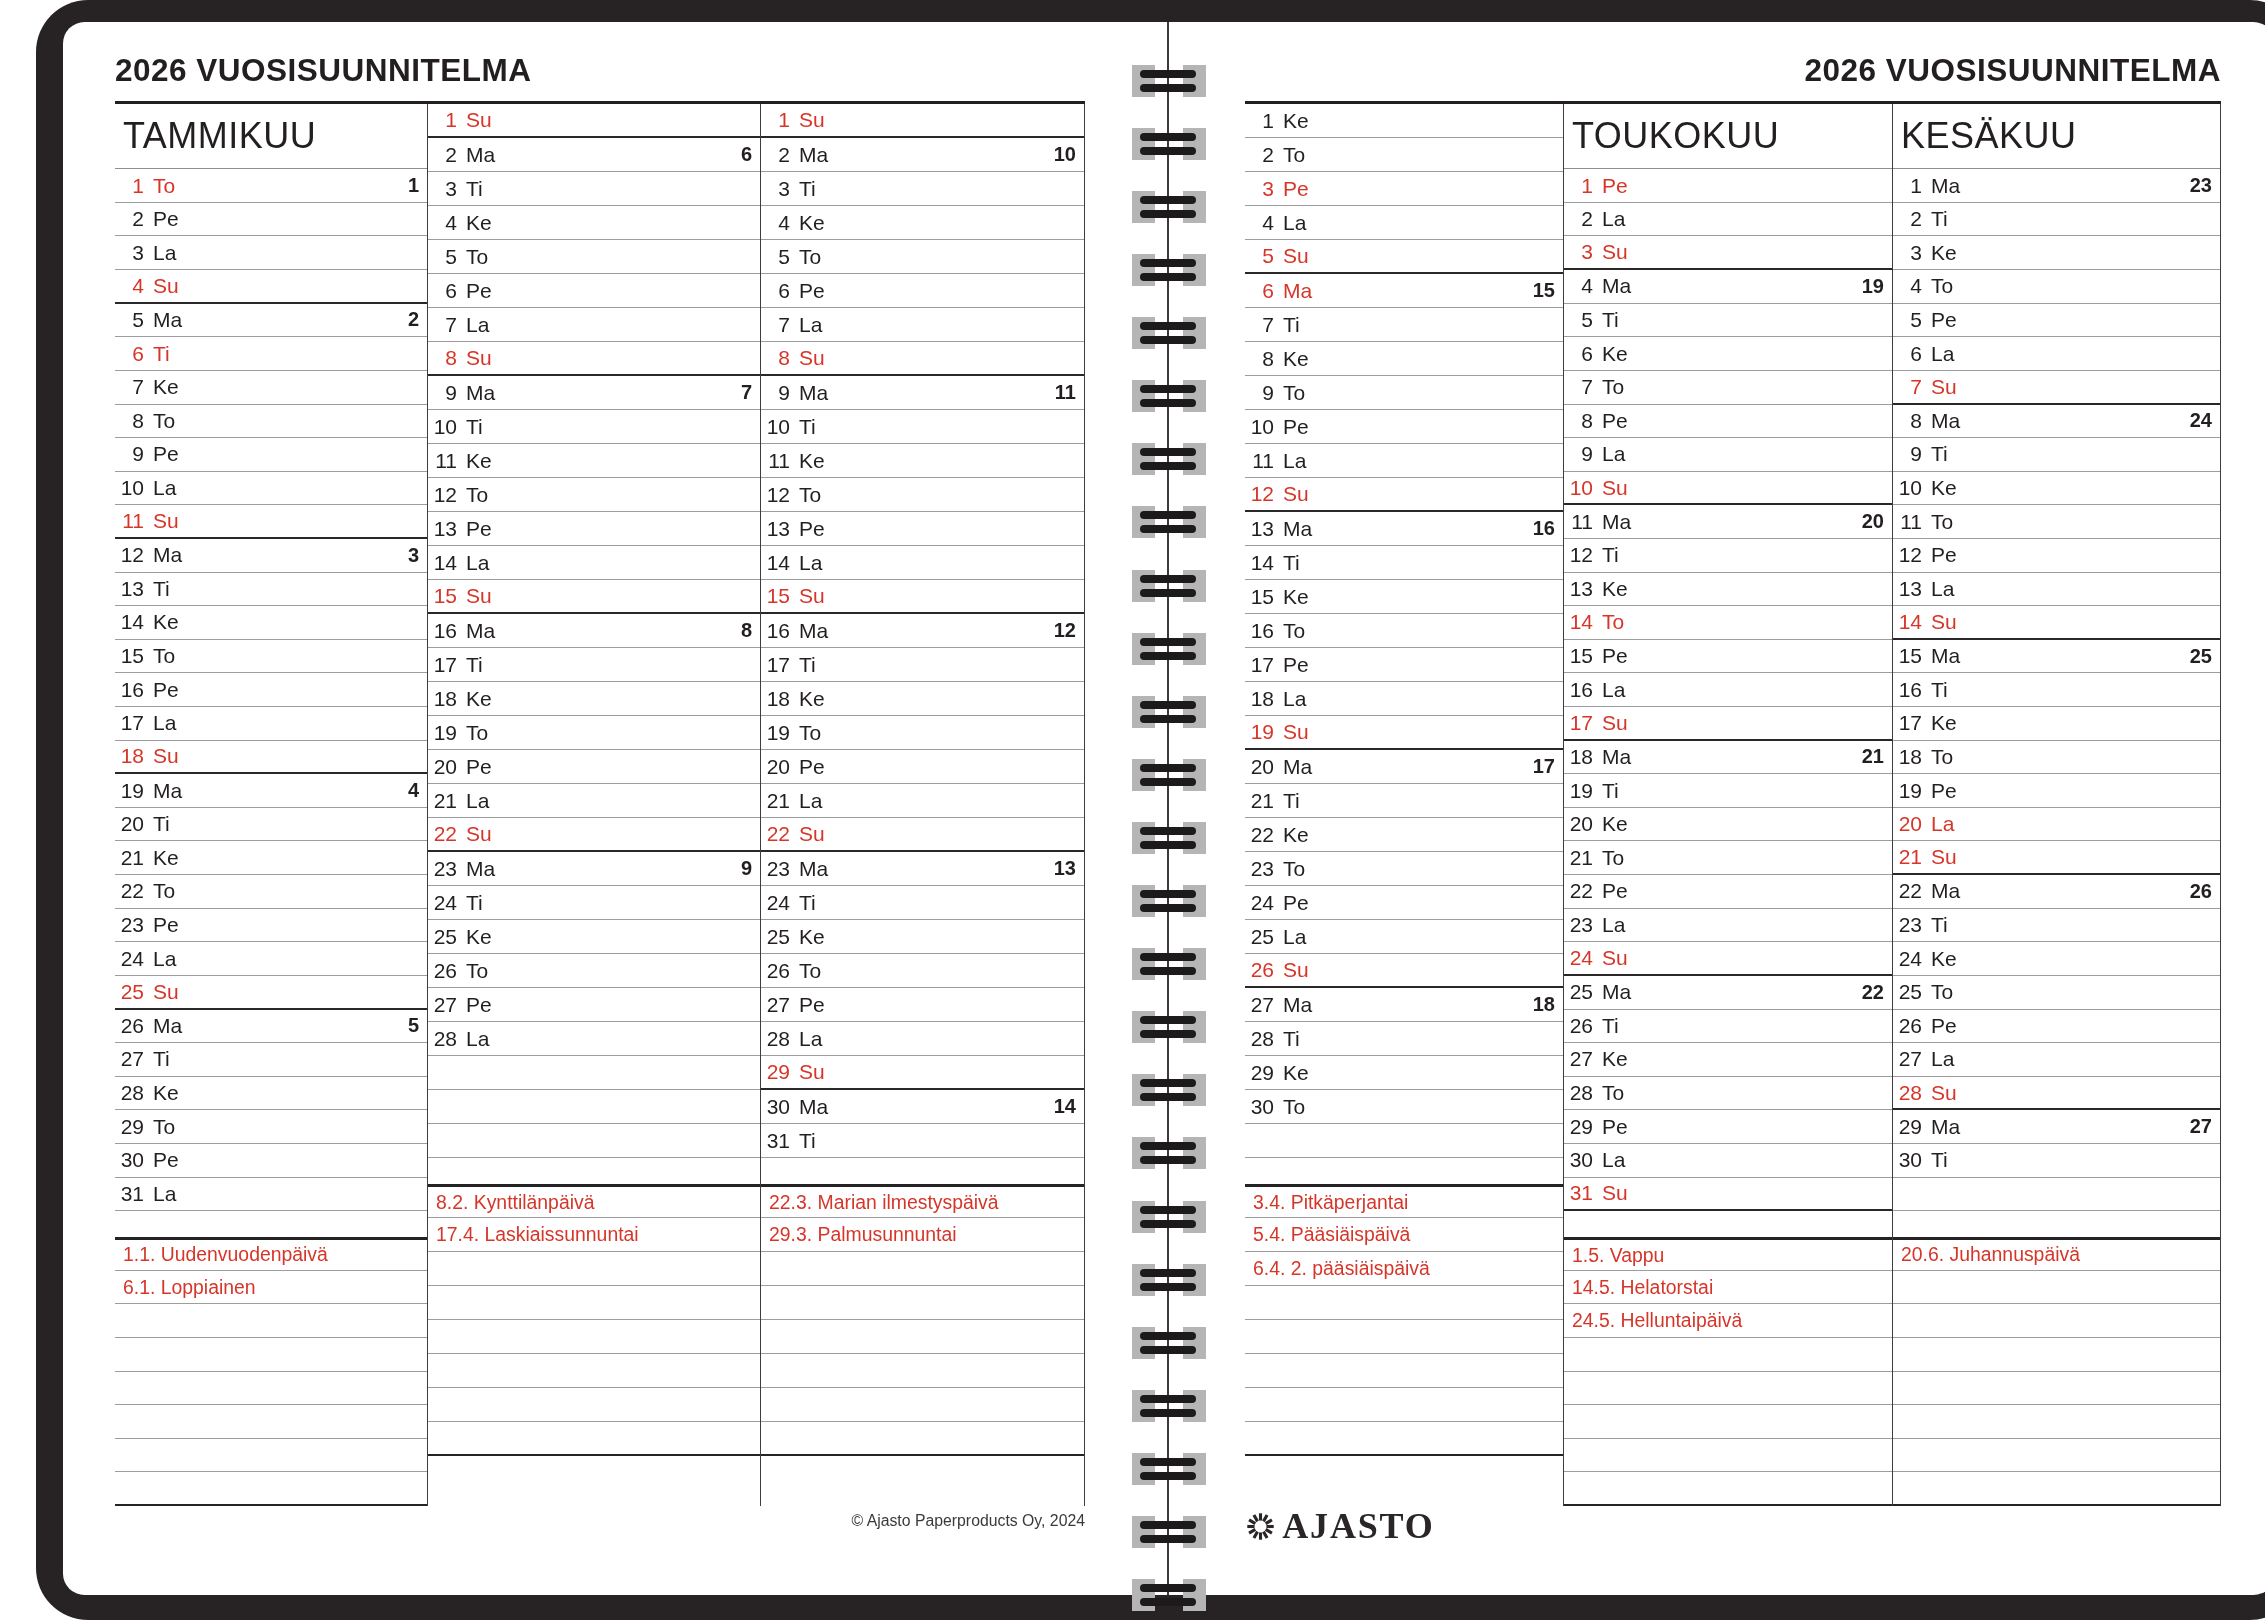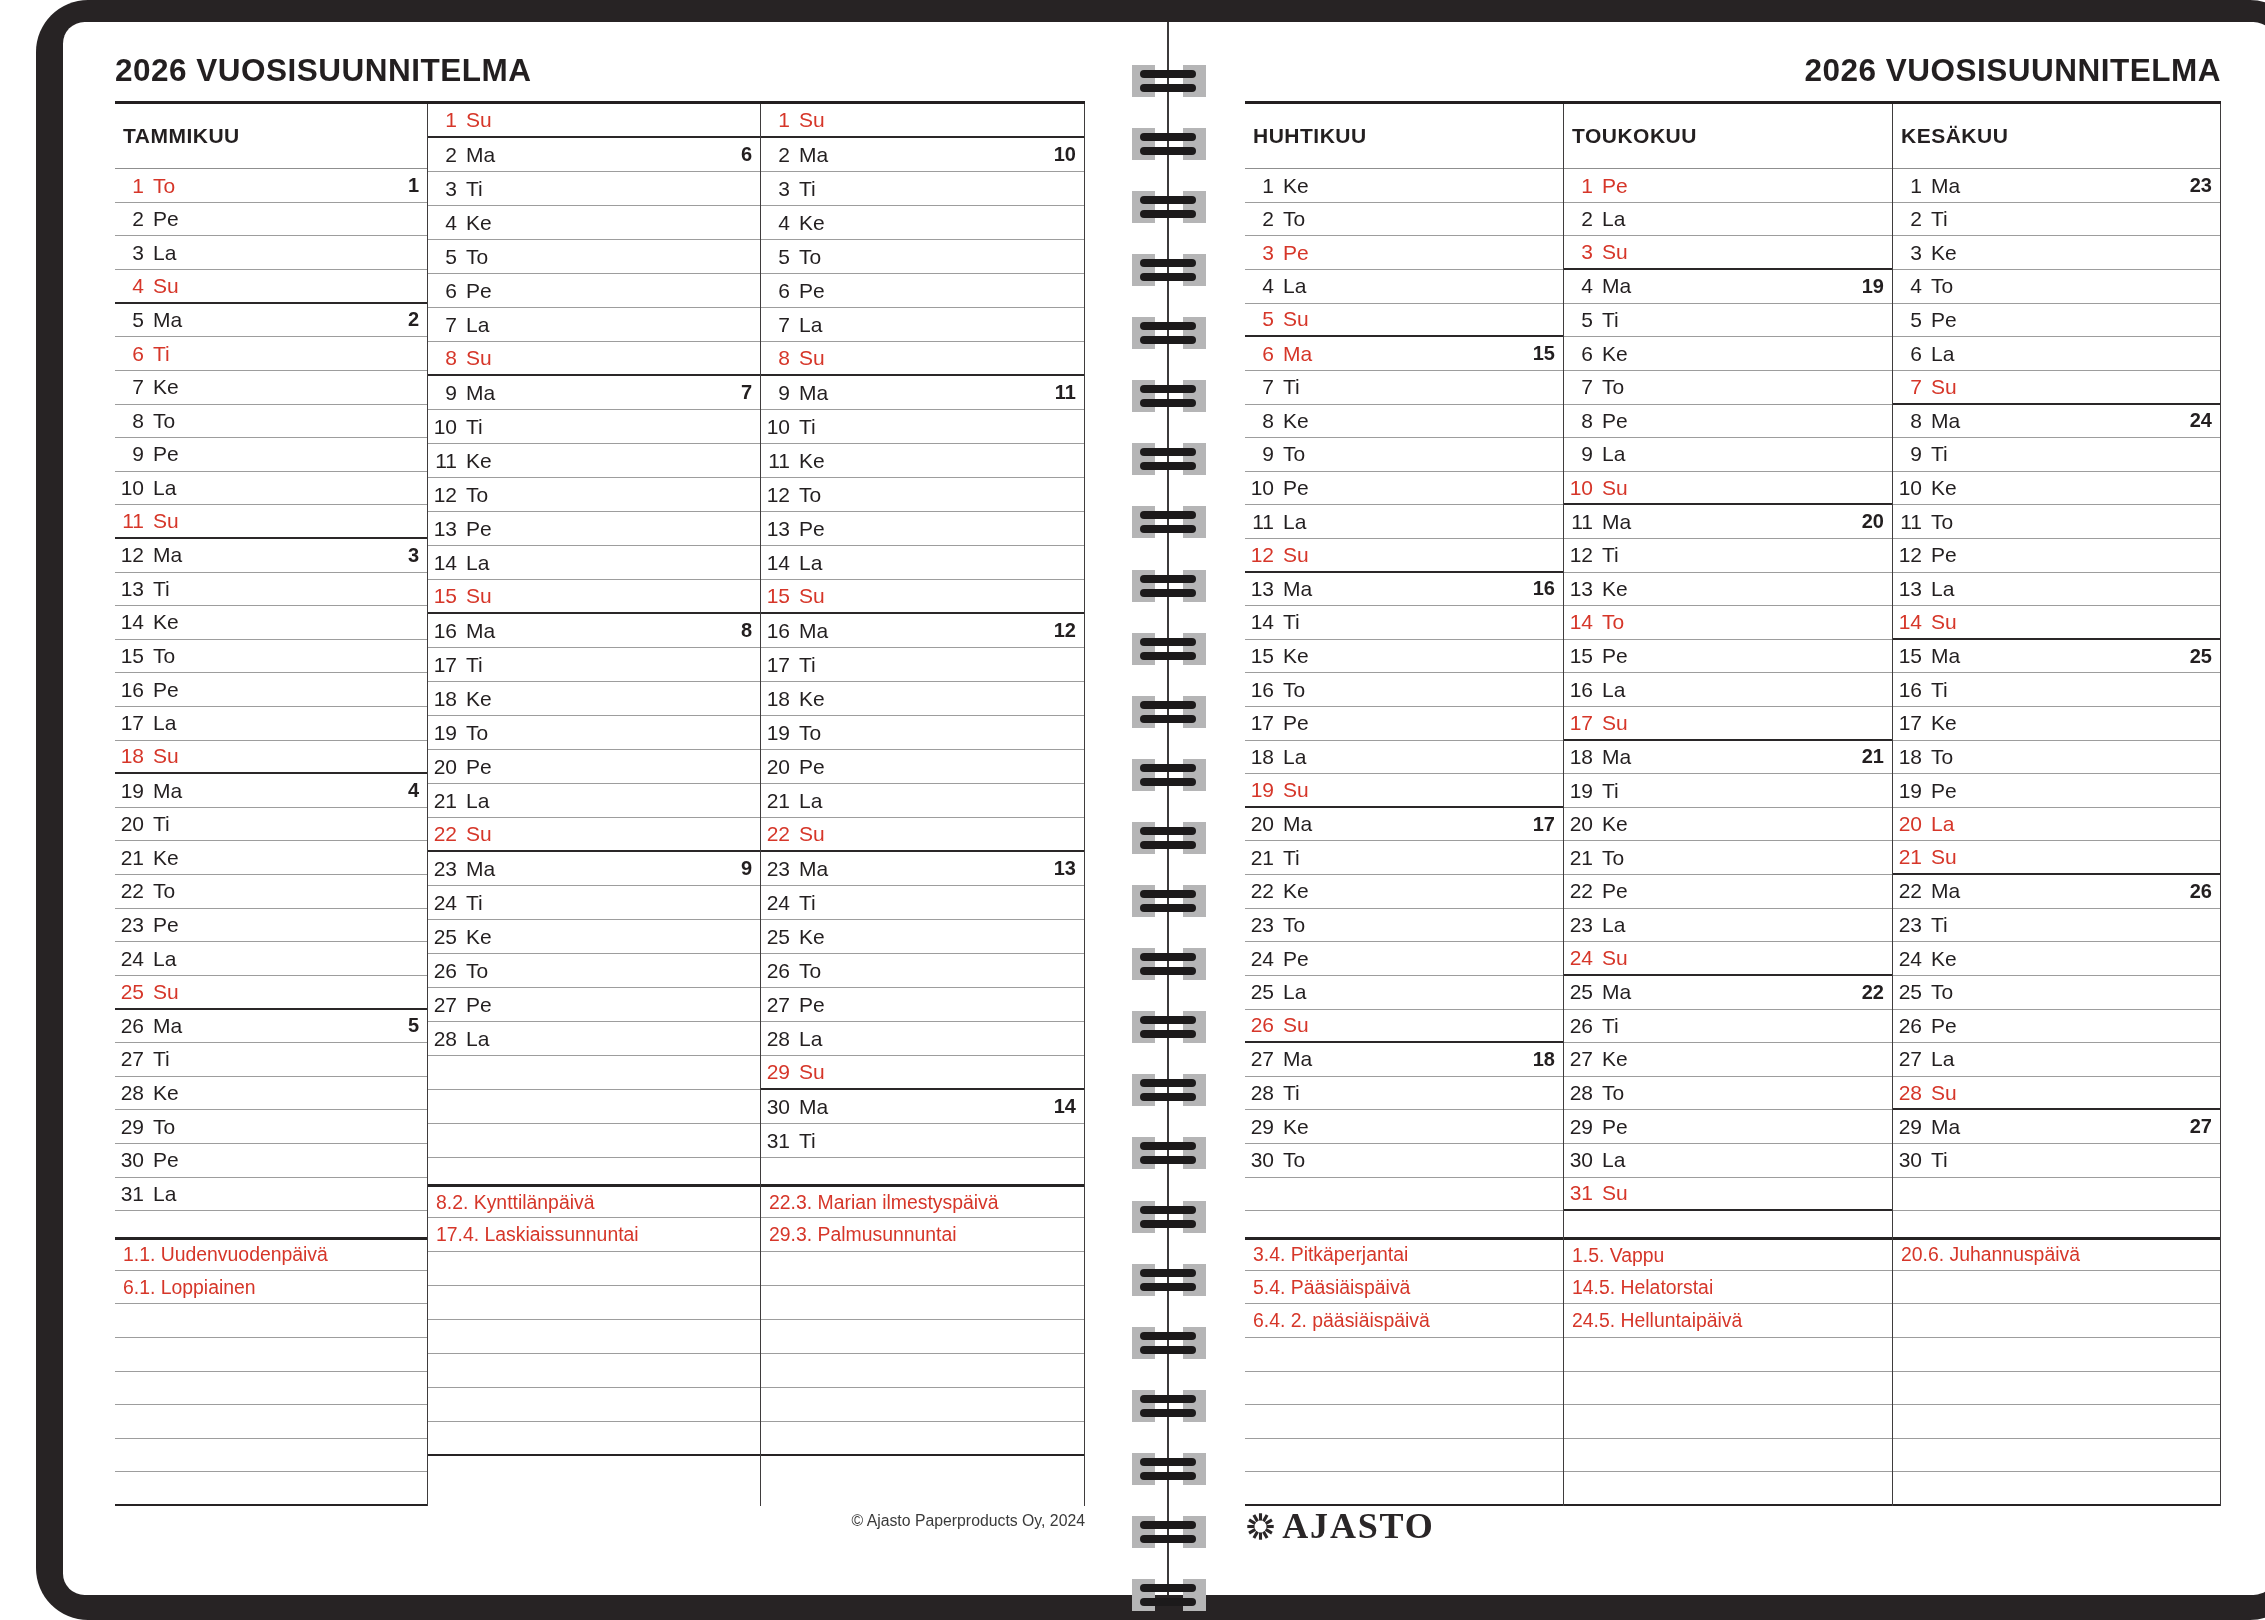--- a/index.html
+++ b/index.html
@@ -15,21 +15,21 @@
 
   .page-table{position:absolute;top:101px;height:1405px;display:flex;
               border-top:3.6px solid #231f20;box-sizing:border-box;}
   #left-table{left:79px;width:970px;}
   #right-table{left:1209px;width:976px;}
 
   .month-col{position:relative;height:100%;box-sizing:border-box;border-right:1.8px solid #3f3c3d;
              display:flex;flex-direction:column;}
   .month-header{height:66px;box-sizing:border-box;border-bottom:1.4px solid #8f8f8f;
                 display:flex;align-items:center;padding-left:8px;
-                font-size:21px;font-weight:bold;letter-spacing:0.5px;}
+                font-size:36px;font-weight:normal;letter-spacing:0.5px;}
   .day-row{height:34px;box-sizing:border-box;border-bottom:1.3px solid #9d9d9d;
            display:flex;align-items:center;font-size:21px;}
   .day-row.sunday{border-bottom:2.7px solid #2a2728;}
   .day-row .num{width:29px;text-align:right;flex:0 0 auto;}
   .day-row .wd{margin-left:9px;flex:0 0 auto;}
   .day-row .week{margin-left:auto;margin-right:8px;font-weight:bold;font-size:20px;color:#231f20;}
   .day-row.red .num,.day-row.red .wd{color:#d63629;}
 
   .grid-gap{height:26px;flex:0 0 auto;}
   .note-row{height:34px;box-sizing:border-box;border-bottom:1.3px solid #9d9d9d;
@@ -469,21 +469,20 @@
         <div class="note-row"></div>
         <div class="note-row"></div>
         <div class="note-row"></div>
         <div class="note-row"></div>
         <div class="note-row"></div>
         <div class="note-row last"></div>
       </div>
     </div>
   <div class="page-table" id="right-table">
       <div class="month-col" style="width: 319px;">
-        <div class="month-header">HUHTIKUU</div>
         <div class="day-row">
           <span class="num">1</span>
           <span class="wd">Ke</span>
         </div>
         <div class="day-row">
           <span class="num">2</span>
           <span class="wd">To</span>
         </div>
         <div class="day-row red">
           <span class="num">3</span>

